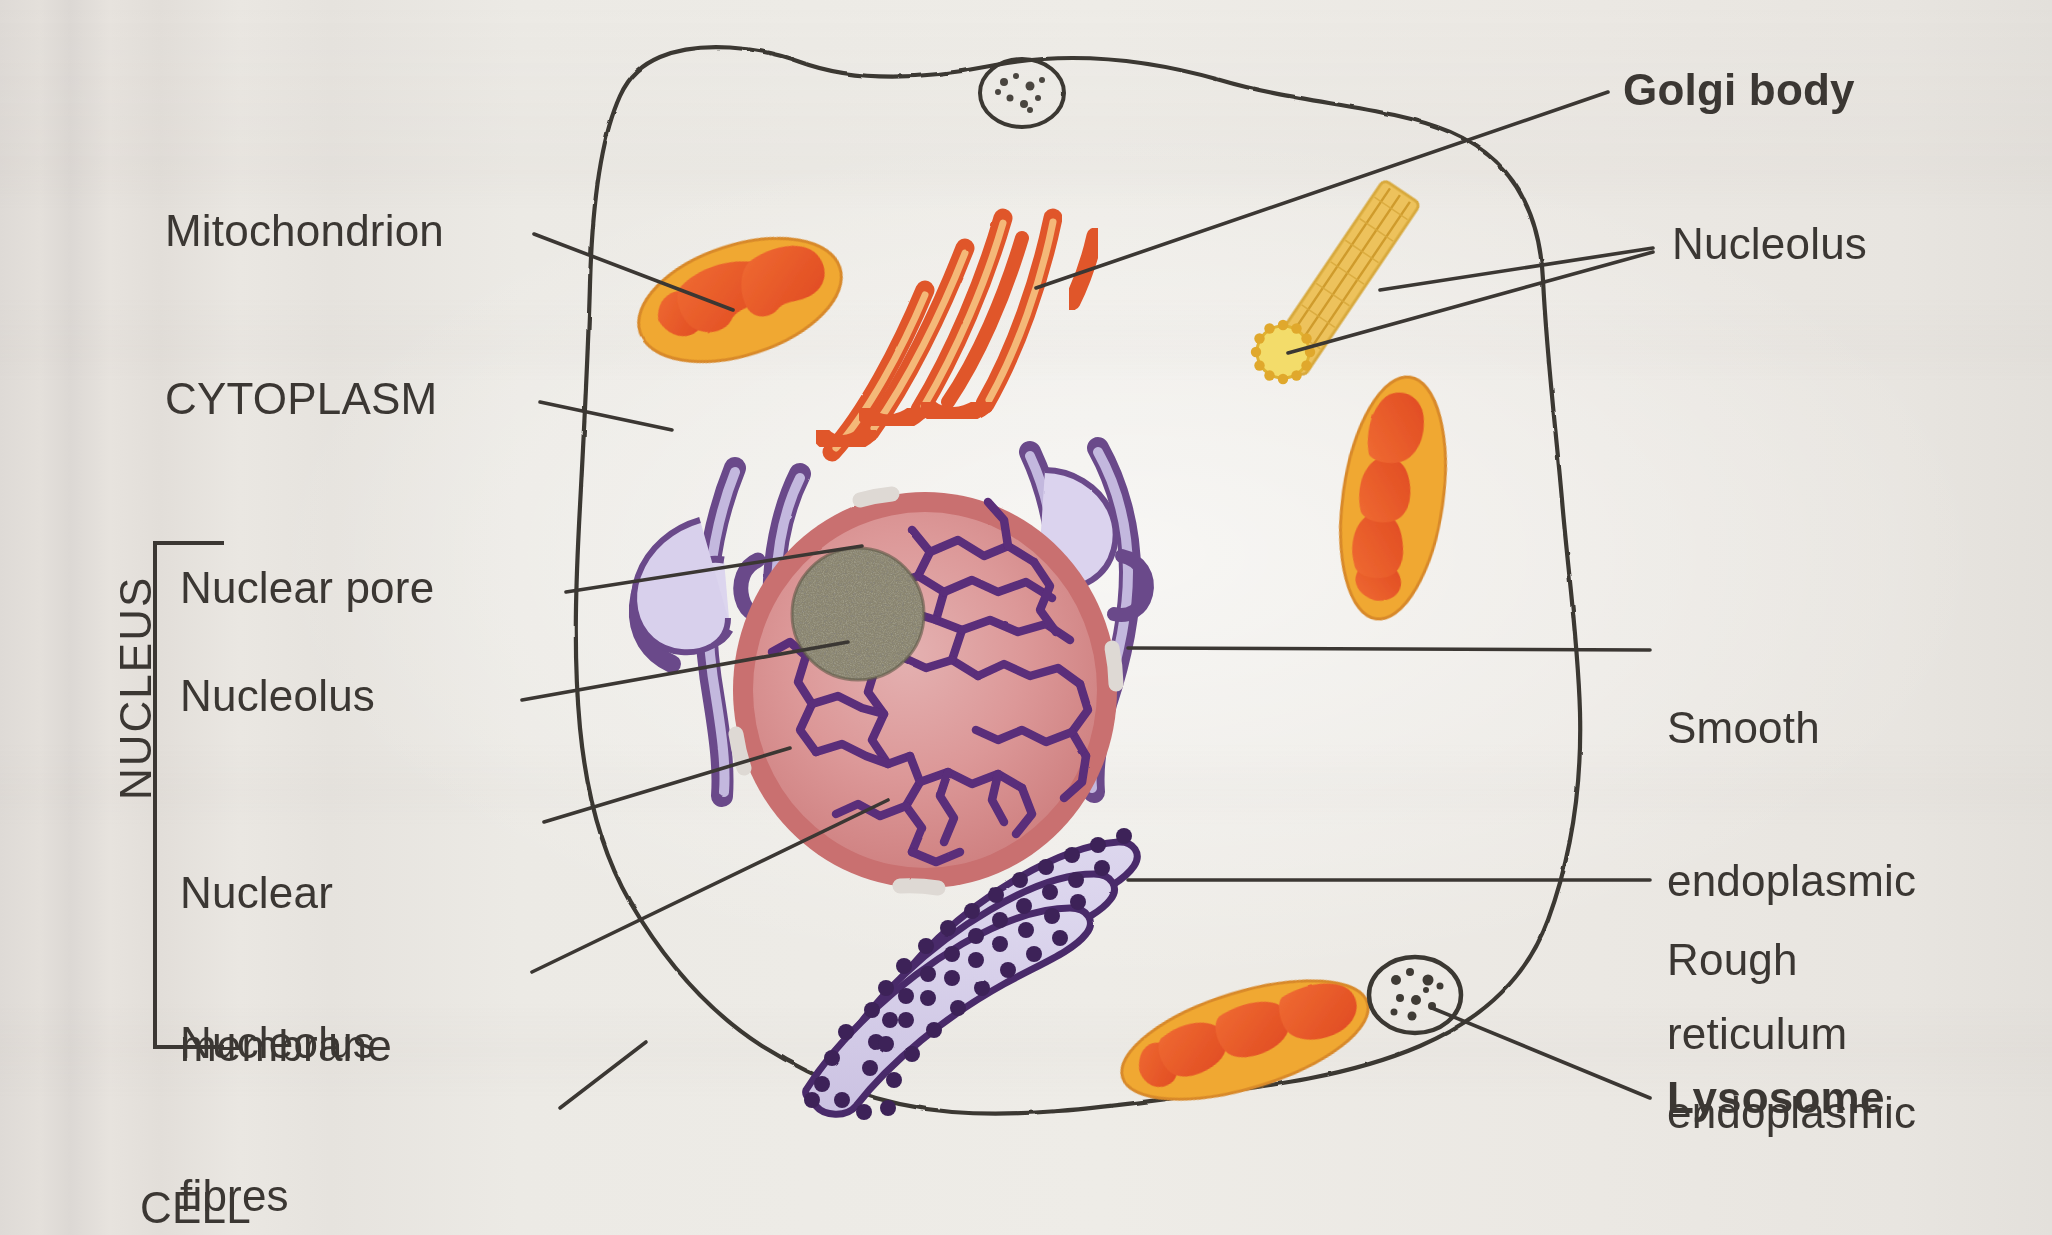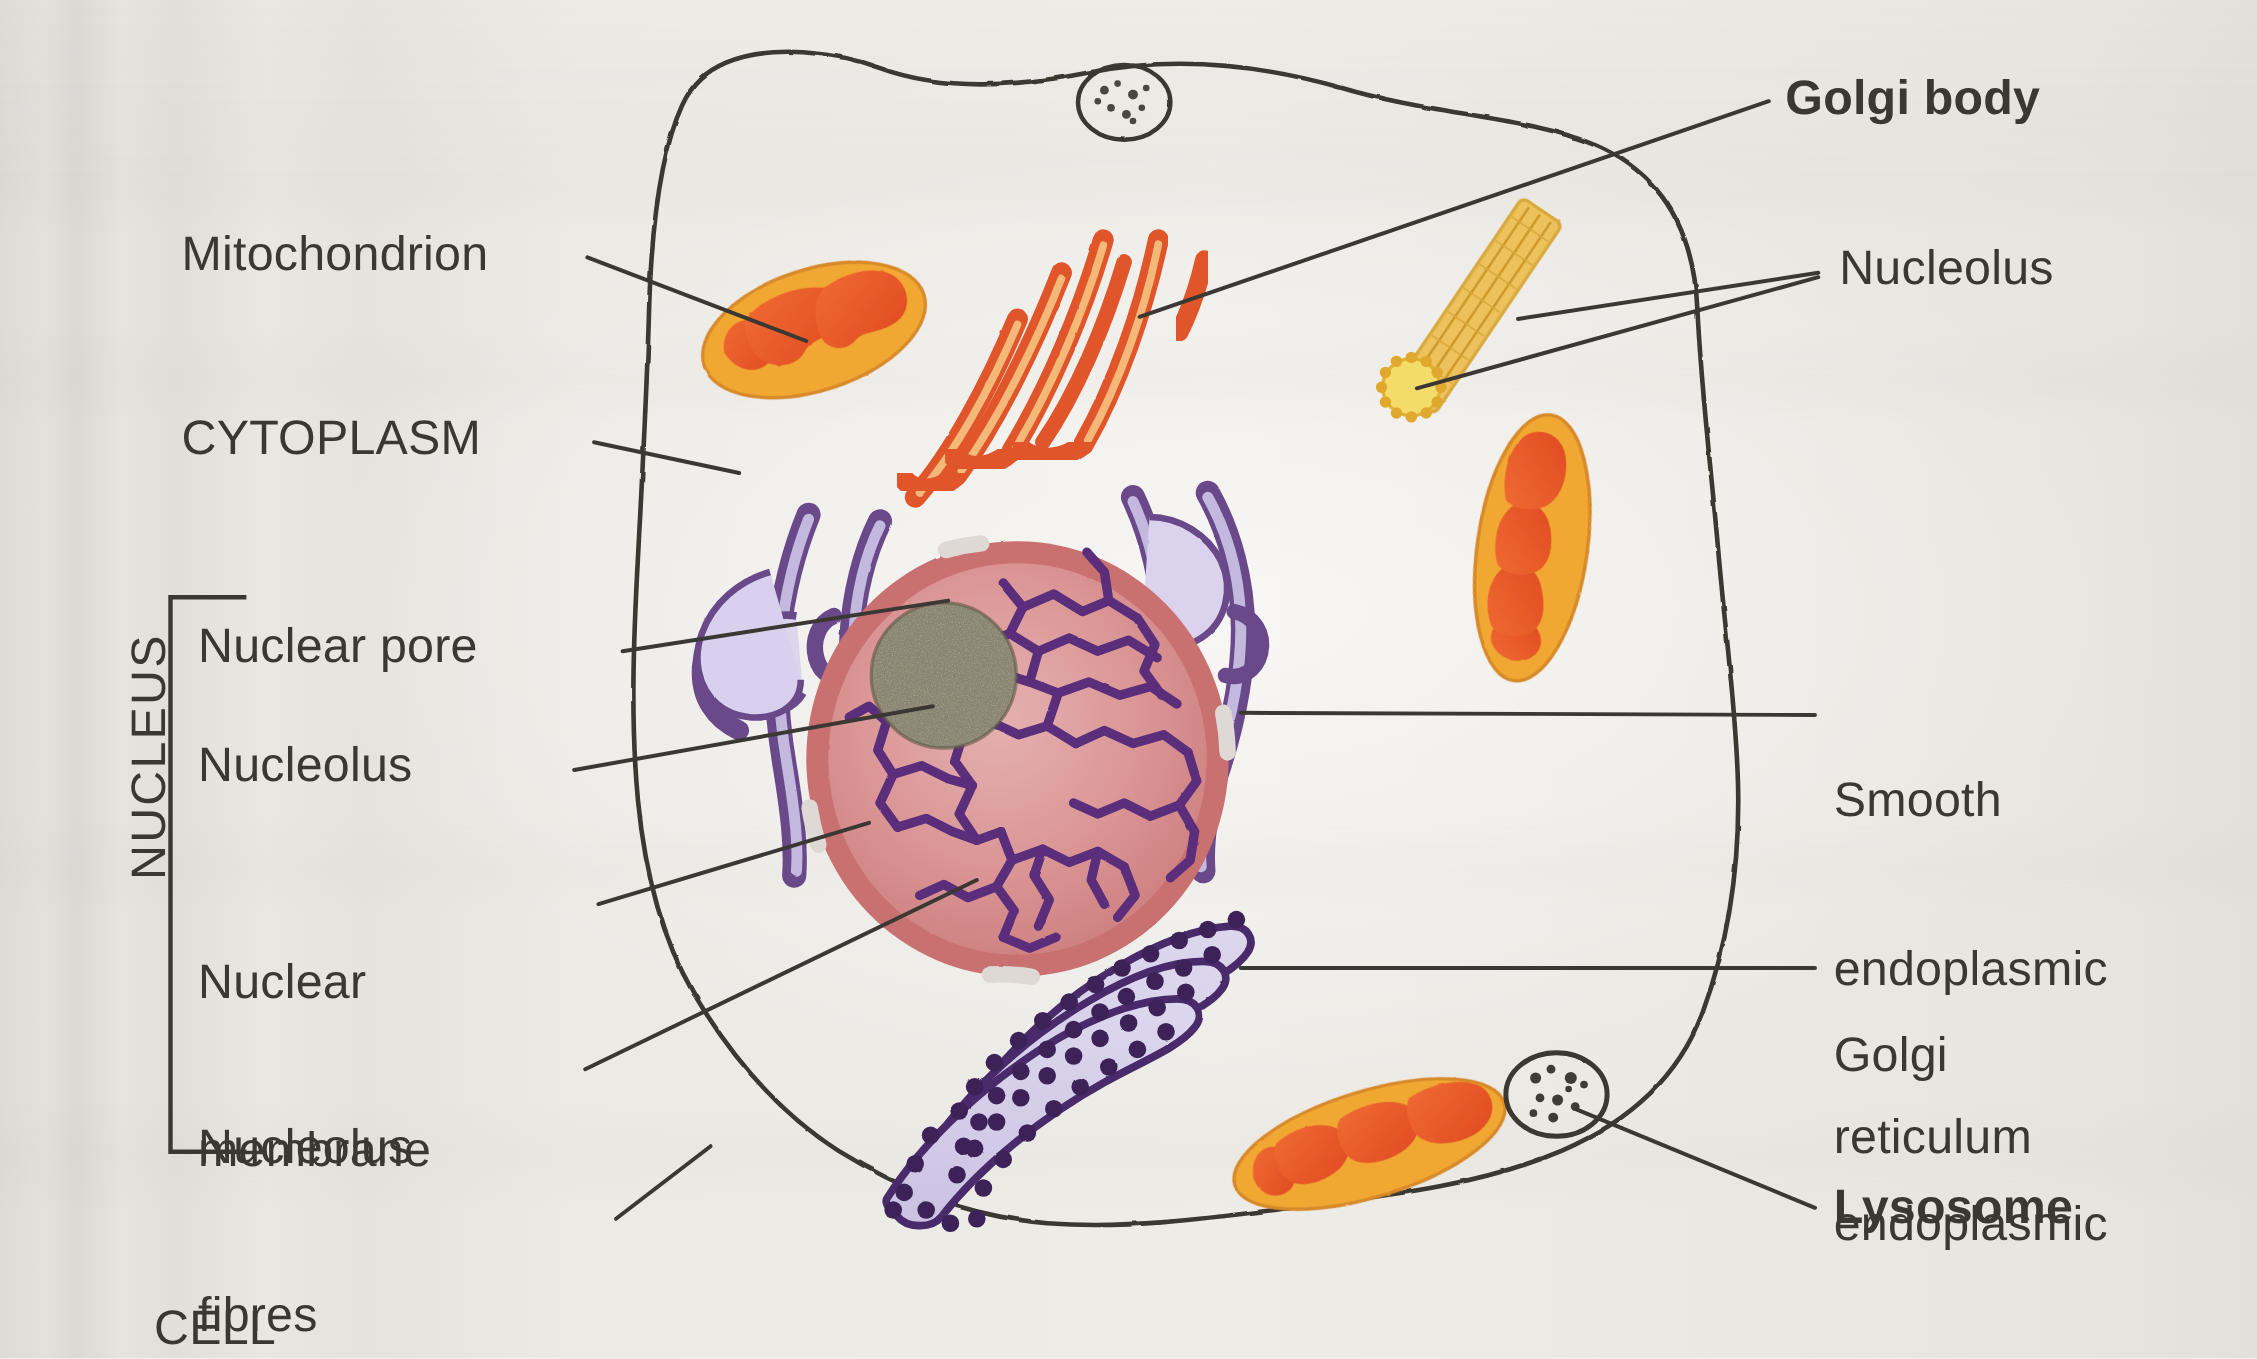--- a/index.html
+++ b/index.html
@@ -491,20 +491,20 @@
 
   <div class="label" style="left:1672px; top:218px;">Nucleolus</div>
 
   <div class="label" style="left:1667px; top:600px;">
     <div>Smooth</div>
     <div>endoplasmic</div>
     <div>reticulum</div>
   </div>
 
   <div class="label" style="left:1667px; top:832px;">
-    <div>Golgi</div>
+    <div>Rough</div>
     <div>endoplasmic</div>
     
   </div>
 
   <div class="label" style="left:1667px; top:1072px;font-weight:bold;">Lysosome</div>
 
 </div>
 
 </body></html>

